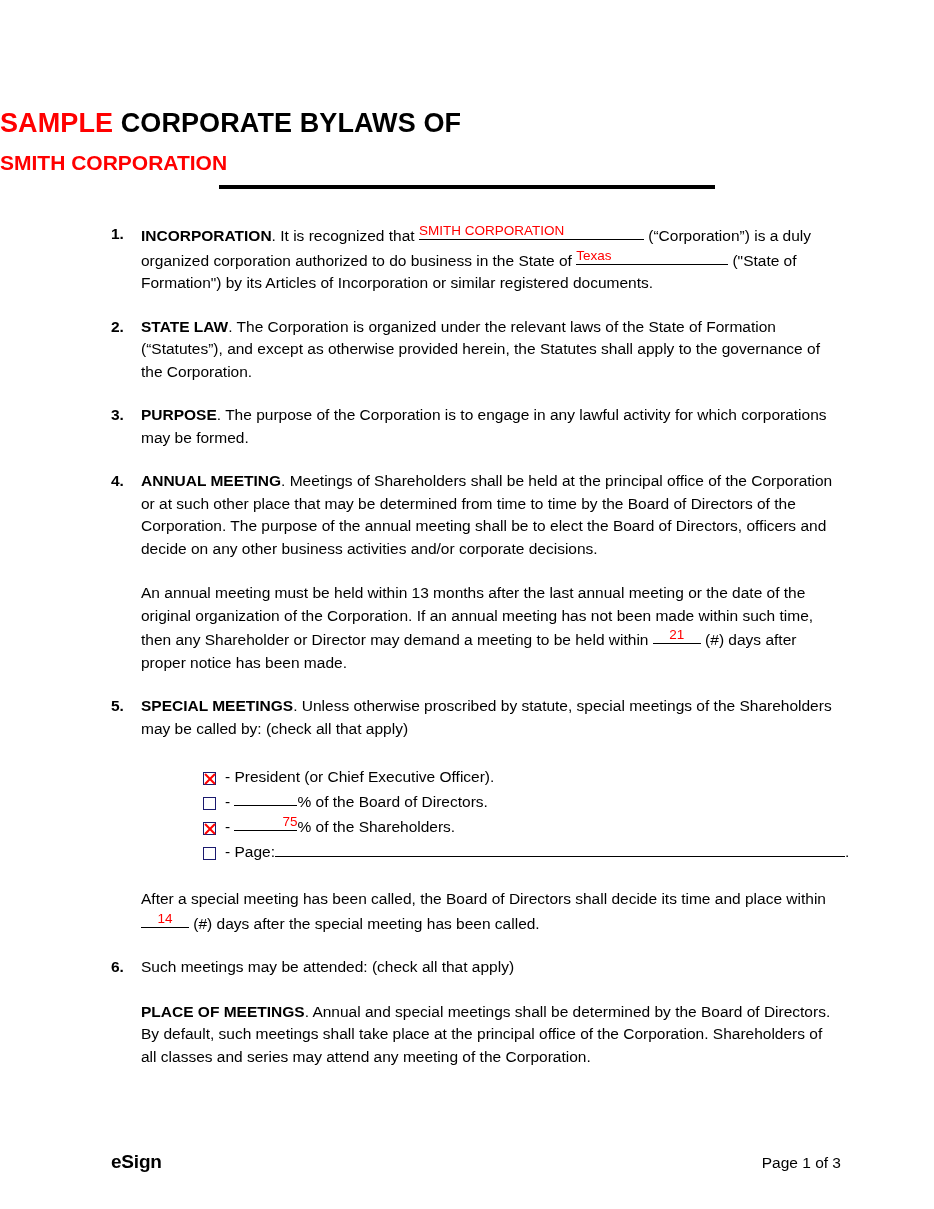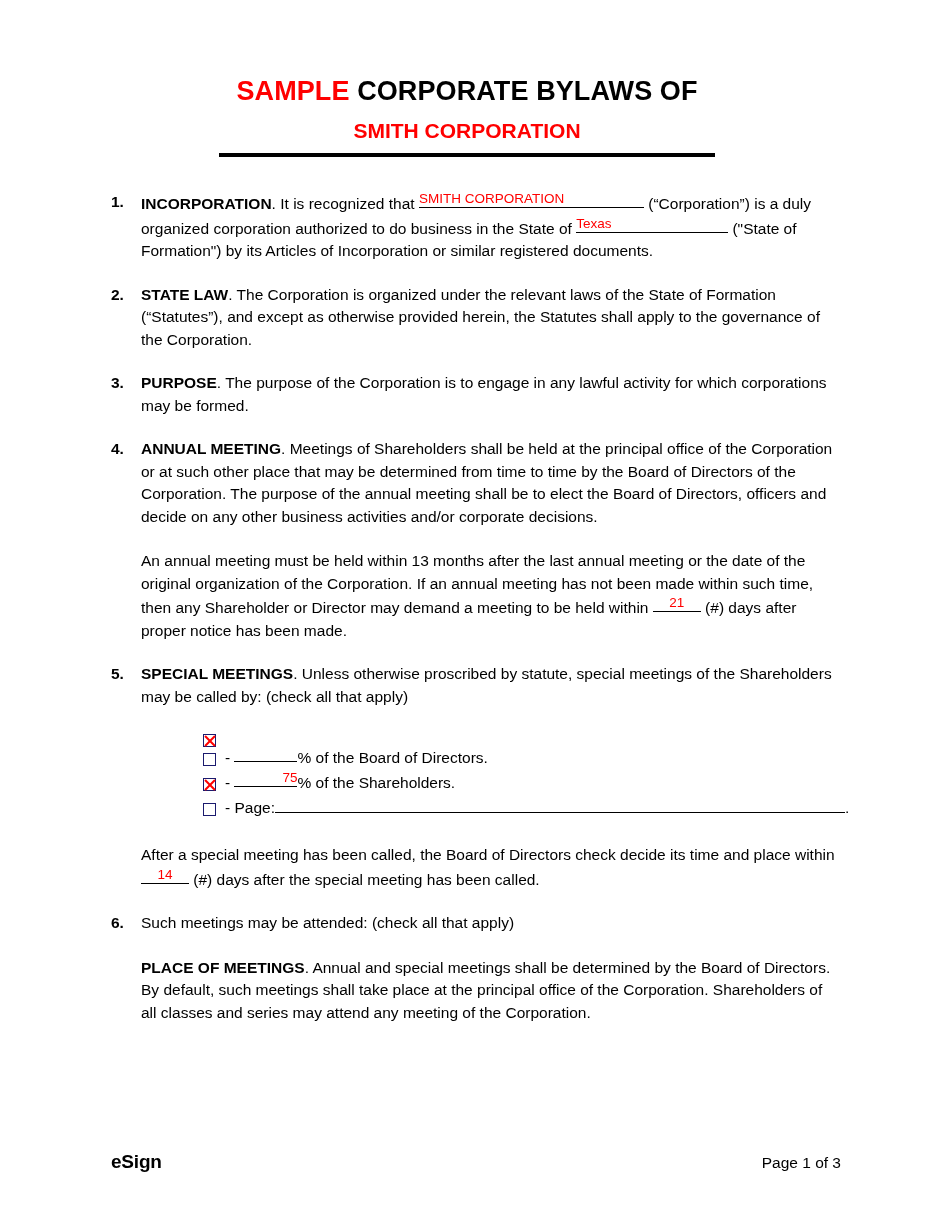--- a/index.html
+++ b/index.html
@@ -18,22 +18,22 @@
   .page {
     position: relative;
     width: 934px;
     height: 1209px;
     box-sizing: border-box;
     padding: 0;
   }
 
   
   .title-block {
-    text-align: center;
-    padding-top: 76px;
+    text-align: left;
+    padding-top: 108px;
   }
   .doc-title {
     font-size: 27px;
     font-weight: bold;
     letter-spacing: 0.1px;
     line-height: 1.15;
     margin: 0;
   }
   .doc-title .sample {
     color: #FF0000;
@@ -213,39 +213,40 @@
     </div>
 
     <div class="clause">
       <div class="clause-num">5.</div>
       <div class="clause-body">
         <div class="para"><b>SPECIAL MEETINGS</b><span>. Unless otherwise proscribed by statute, special meetings of the Shareholders may be called by: (check all that apply)</span></div>
 
         <div class="check-list">
           <div class="check-row">
             <span class="checkbox checked"></span>
+            <span class="check-text"><span>- </span><span>President (or Chief Executive Officer).</span></span>
           </div>
 
           <div class="check-row">
             <span class="checkbox"></span>
             <span class="check-text"><span>- </span><span class="blank blank-pct-empty"></span><span>% of the Board of Directors.</span></span>
           </div>
 
           <div class="check-row">
             <span class="checkbox checked"></span>
             <span class="check-text"><span>- </span><span class="blank blank-pct">75</span><span>% of the Shareholders.</span></span>
           </div>
 
           <div class="check-row">
             <span class="checkbox"></span>
             <span class="check-text"><span>- </span><span>Page:</span><span class="blank-other"></span><span>.</span></span>
           </div>
         </div>
 
-        <div class="para" style="margin-top:24px;"><span>After a special meeting has been called, the Board of Directors check decide its time and place within </span><span class="blank blank-days">14</span><span> (#) days after the special meeting has been called.</span></div>
+        <div class="para" style="margin-top:24px;"><span>After a special meeting has been called, the Board of Directors shall decide its time and place within </span><span class="blank blank-days">14</span><span> (#) days after the special meeting has been called.</span></div>
       </div>
     </div>
 
     <div class="clause">
       <div class="clause-num">6.</div>
       <div class="clause-body">
         <div class="para">Such meetings may be attended: (check all that apply)</div>
         <div class="para"><b>PLACE OF MEETINGS</b><span>. Annual and special meetings shall be determined by the Board of Directors. By default, such meetings shall take place at the principal office of the Corporation. Shareholders of all classes and series may attend any meeting of the Corporation.</span></div>
       </div>
     </div>

